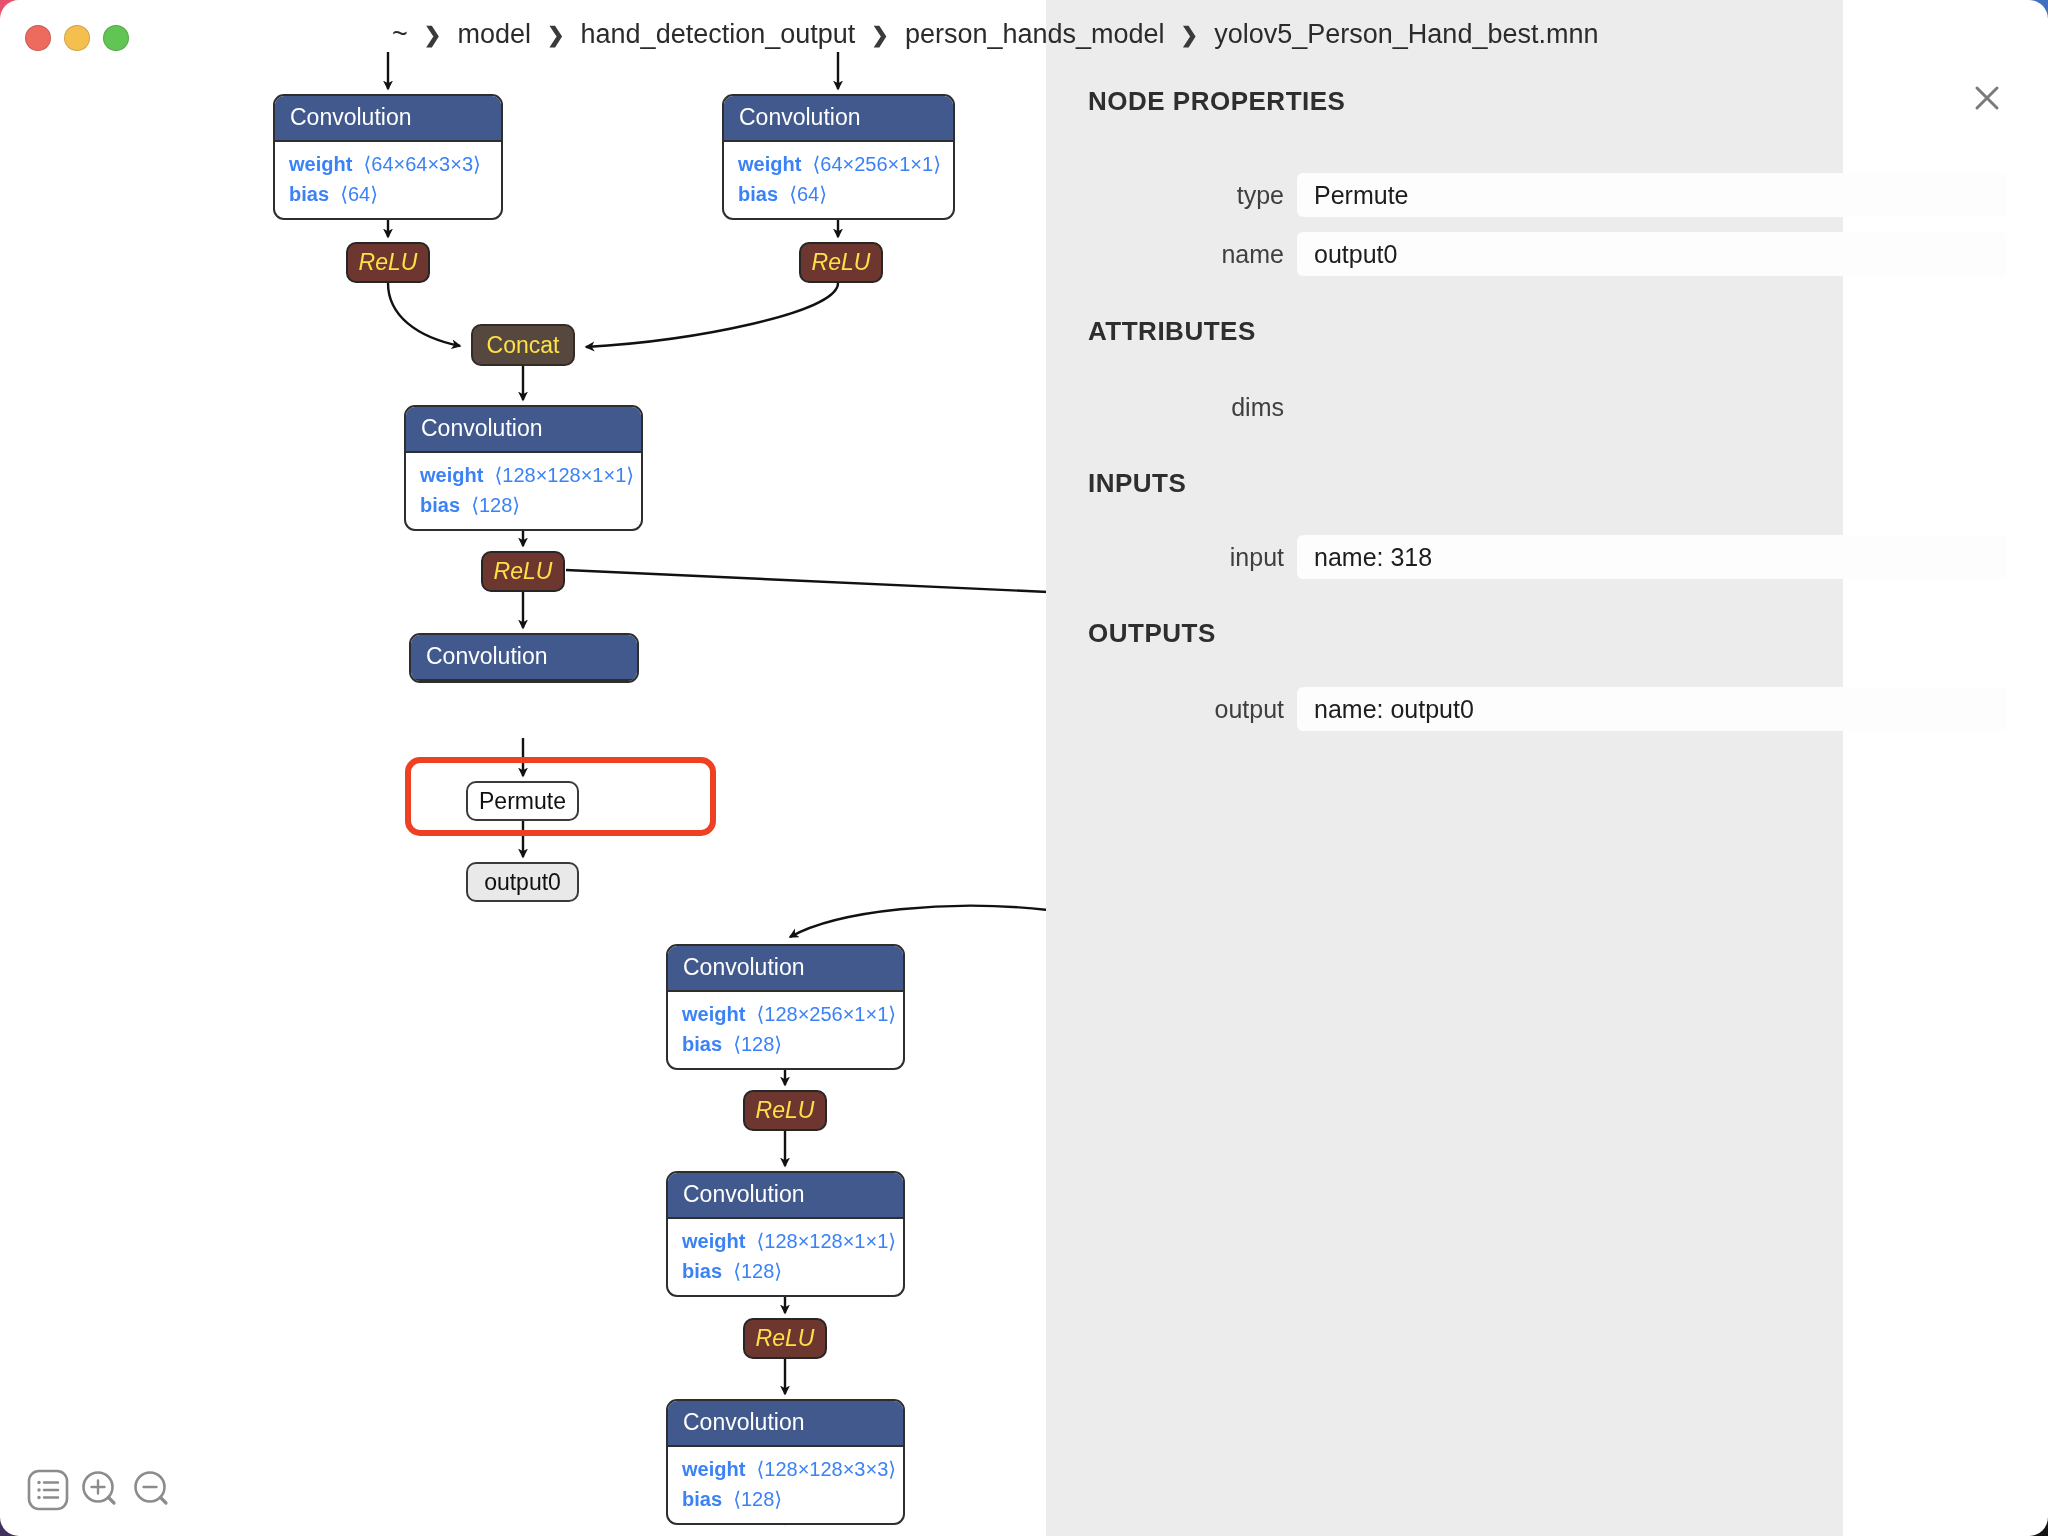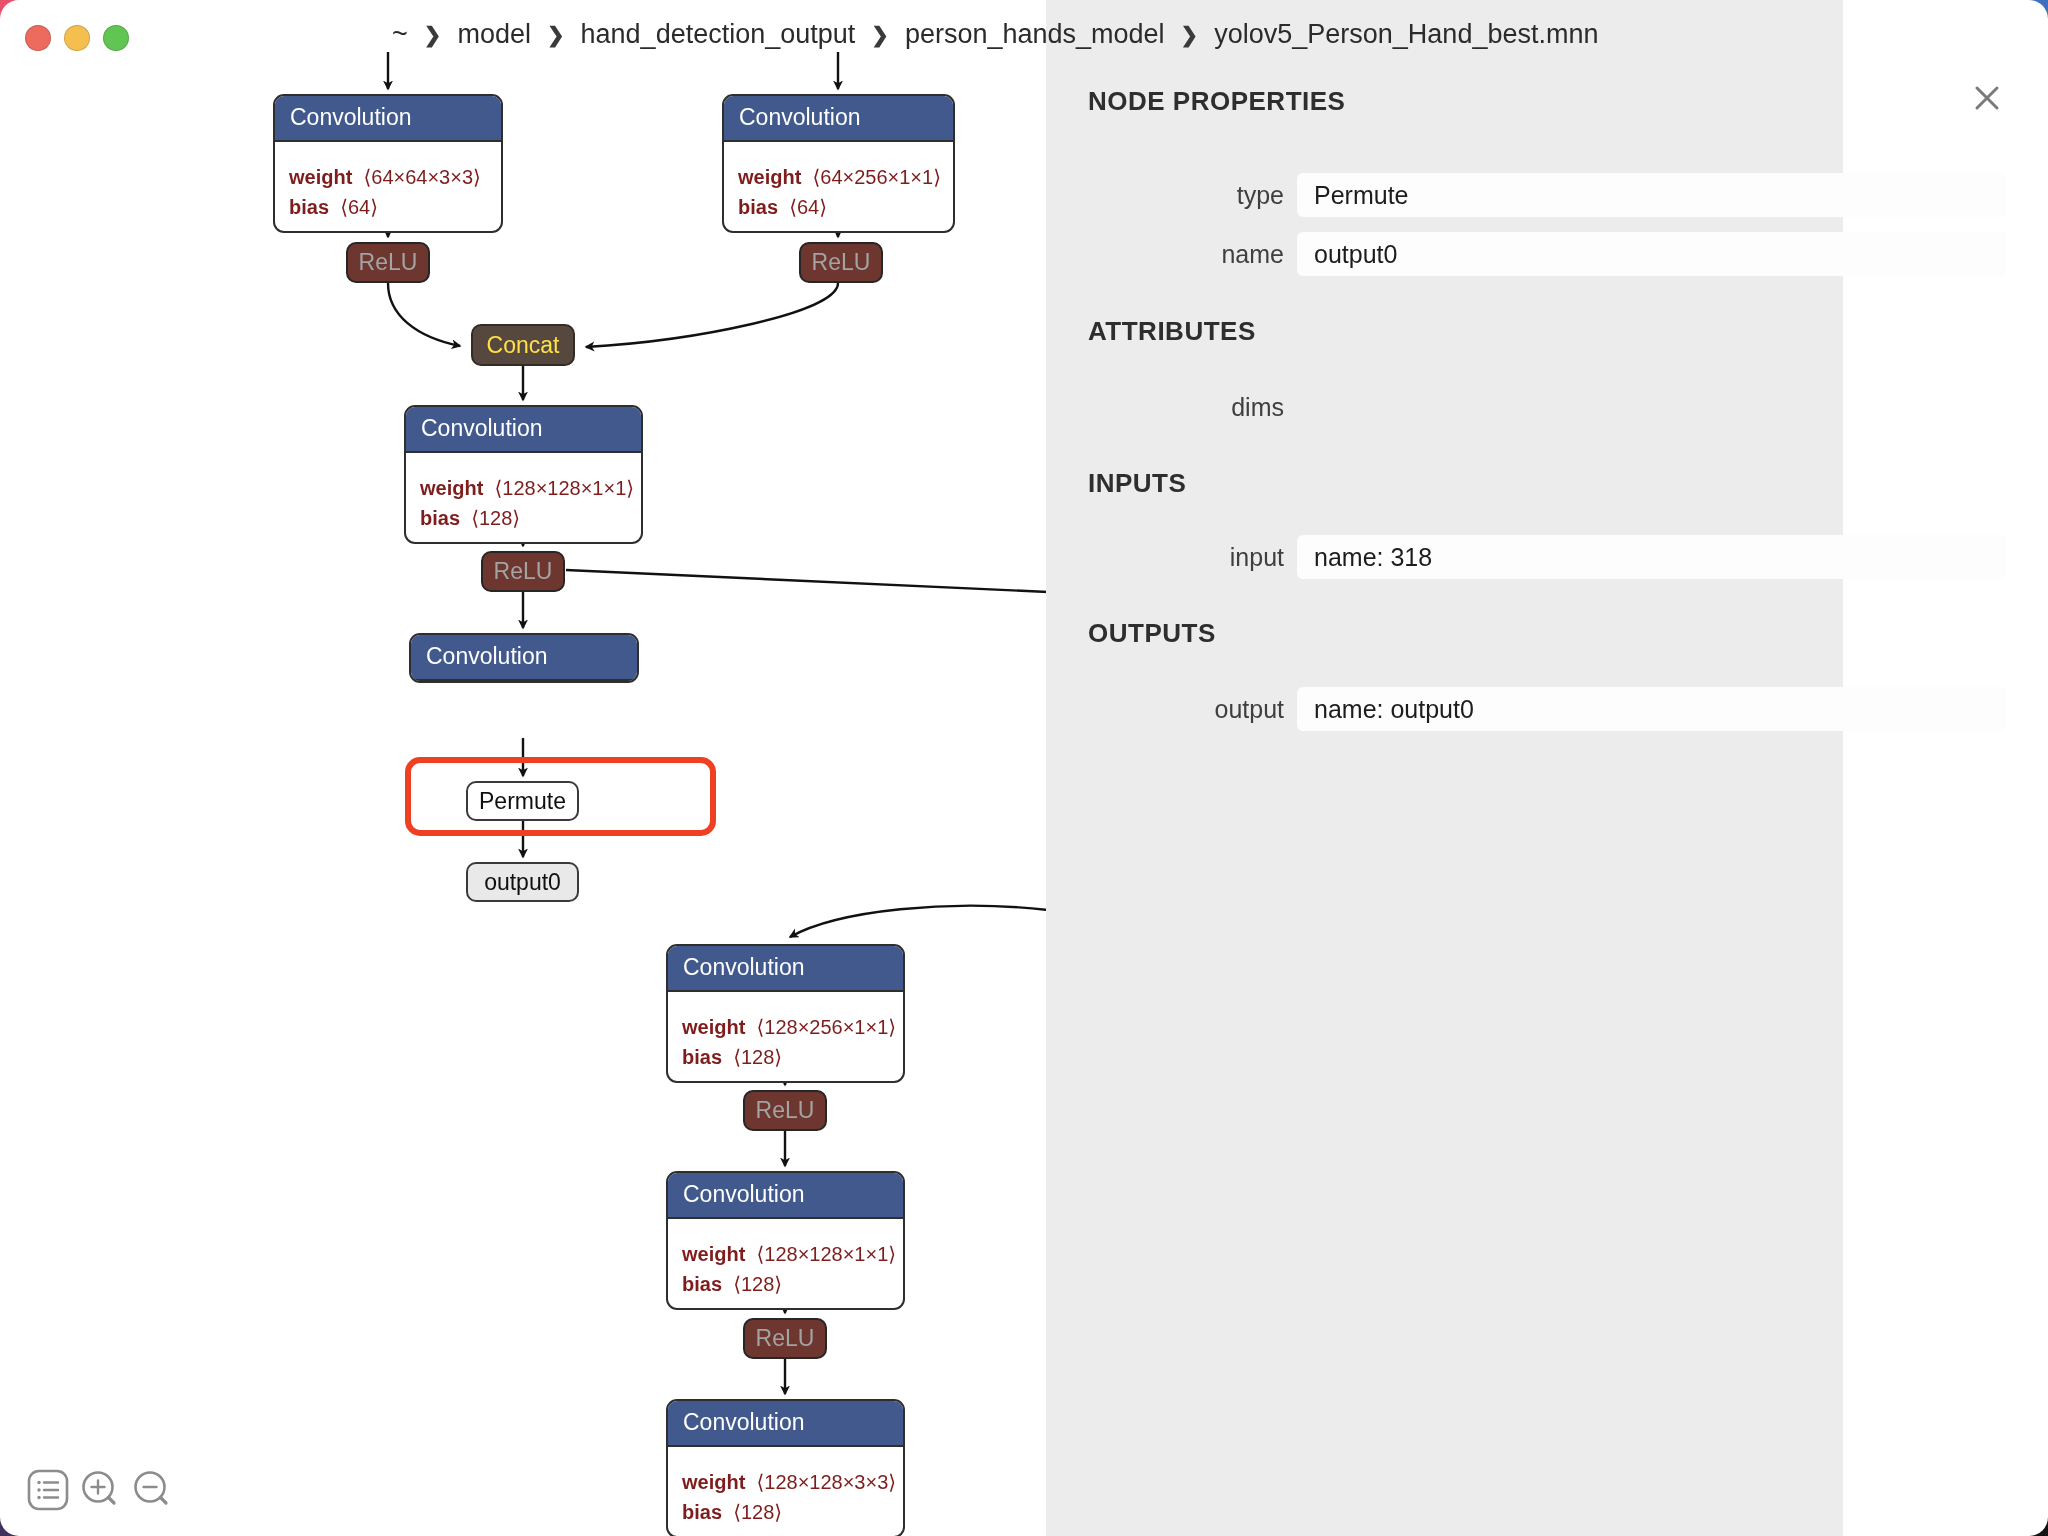--- a/index.html
+++ b/index.html
@@ -22,23 +22,23 @@
   .breadcrumb{position:absolute;left:392px;top:13px;height:42px;display:flex;align-items:center;gap:16px;z-index:30;font-size:27px;color:#2b2b2b;white-space:nowrap;}
   .bc-sep{font-size:21px;font-weight:700;color:#3a3a3a;transform:translateY(1px);}
 
   
   .graph{position:absolute;inset:0;z-index:5;}
   svg.edges{position:absolute;left:0;top:0;z-index:1;}
   .edge{stroke:var(--edge);stroke-width:2.4;fill:none;}
   .highlight-box{position:absolute;z-index:2;border:6px solid var(--highlight);border-radius:15px;box-sizing:border-box;background:transparent;}
   .node-conv{position:absolute;z-index:3;box-sizing:border-box;border:2.5px solid var(--conv_border);border-radius:11px;background:#fff;overflow:hidden;}
   .node-conv .hdr{background:var(--conv_header);color:#fff;font-size:23px;padding:8px 15px 9px;border-bottom:2.5px solid var(--conv_border);}
-  .node-conv .nbody{padding:20px 14px 9px;font-size:20px;color:#7f1d1d;line-height:1.5;white-space:nowrap;}
+  .node-conv .nbody{padding:7px 14px 9px;font-size:20px;color:#3b82f6;line-height:1.5;white-space:nowrap;}
   .node-pill{position:absolute;z-index:3;box-sizing:border-box;display:flex;align-items:center;justify-content:center;border-radius:10px;border:2.5px solid #2c2c2c;font-size:23px;white-space:nowrap;}
-  .node-pill.relu{background:var(--relu_bg);border-color:var(--relu_border);color:#a3a3a3;}
+  .node-pill.relu{background:var(--relu_bg);border-color:var(--relu_border);color:#fde047;font-style:italic;}
   .node-pill.concat{background:var(--concat_bg);border-color:var(--concat_border);color:#fde047;}
   .node-pill.op{background:#fff;color:#101010;border-color:#3a3a3a;}
   .node-pill.io{background:#e9e9e9;color:#101010;border-color:#3a3a3a;}
 
   
   .panel{position:absolute;left:1046px;top:0;width:797px;height:1536px;background:var(--panel_bg);z-index:10;}
   .panel-title{position:absolute;left:42px;top:86px;font-size:26px;font-weight:700;letter-spacing:.5px;color:#2e2e2e;}
   .close-btn{position:absolute;left:921px;top:78px;width:40px;height:40px;display:flex;align-items:center;justify-content:center;cursor:default;}
   .section-h{position:absolute;left:42px;font-size:26px;font-weight:700;letter-spacing:.5px;color:#2e2e2e;}
   .plabel{position:absolute;left:14px;width:224px;text-align:right;font-size:25px;color:#3f3f3f;line-height:44px;}

